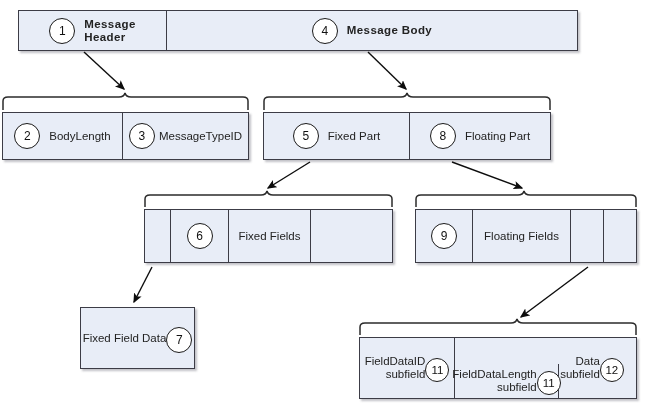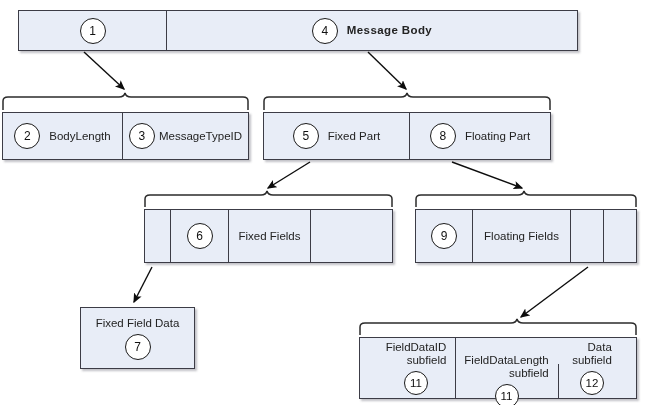--- a/index.html
+++ b/index.html
@@ -31,21 +31,21 @@
     border-right:1px solid #3c3c46;
   }
   .cell.last{border-right:none;}
   .cell-inner{
     position:absolute;
     top:0;left:0;right:0;bottom:0;
     display:flex;
     align-items:center;
     justify-content:center;
   }
-  .cell-inner.stackv{flex-direction:column;border-radius:18px;}
+  .cell-inner.stackv{flex-direction:row;border-radius:18px;}
   .lbl{
     color:#232323;
     font-size:11.5px;
     line-height:13px;
     text-align:right;
     white-space:pre-line;
   }
   .lbl.bold{
     font-weight:bold;
     font-size:11.5px;
@@ -79,20 +79,22 @@
 </head>
 <body>
 
 <div id="canvas">
 
   <div class="box" style="left:18px;top:10px;width:560px;height:41px;">
     <div class="cell" style="left:0;width:148px;">
       <div class="cell-inner">
         <div class="row-inline">
           <div class="num">1</div>
+          <div class="lbl bold">Message
+Header</div>
         </div>
       </div>
     </div>
     <div class="cell last" style="left:148px;right:0;">
       <div class="cell-inner">
         <div class="row-inline">
           <div class="num">4</div>
           <div class="lbl bold">Message Body</div>
         </div>
       </div>
@@ -170,21 +172,21 @@
   <div class="box" style="left:80px;top:307px;width:115px;height:62px;">
     <div class="cell last" style="left:0;right:0;">
       <div class="cell-inner stackv">
         <div class="lbl">Fixed Field Data</div>
         <div class="num stack-num">7</div>
       </div>
     </div>
   </div>
 
   <div class="box" style="left:359px;top:337px;width:278px;height:62px;">
-    <div class="cell" style="left:17px;width:79px;">
+    <div class="cell" style="left:0;width:95px;">
       <div class="cell-inner stackv">
         <div class="lbl">FieldDataID
 subfield</div>
         <div class="num sm stack-num">11</div>
       </div>
     </div>
     <div class="cell" style="left:95px;width:104px;margin-top:26px;">
       <div class="cell-inner stackv">
         <div class="lbl">FieldDataLength
 subfield</div>

